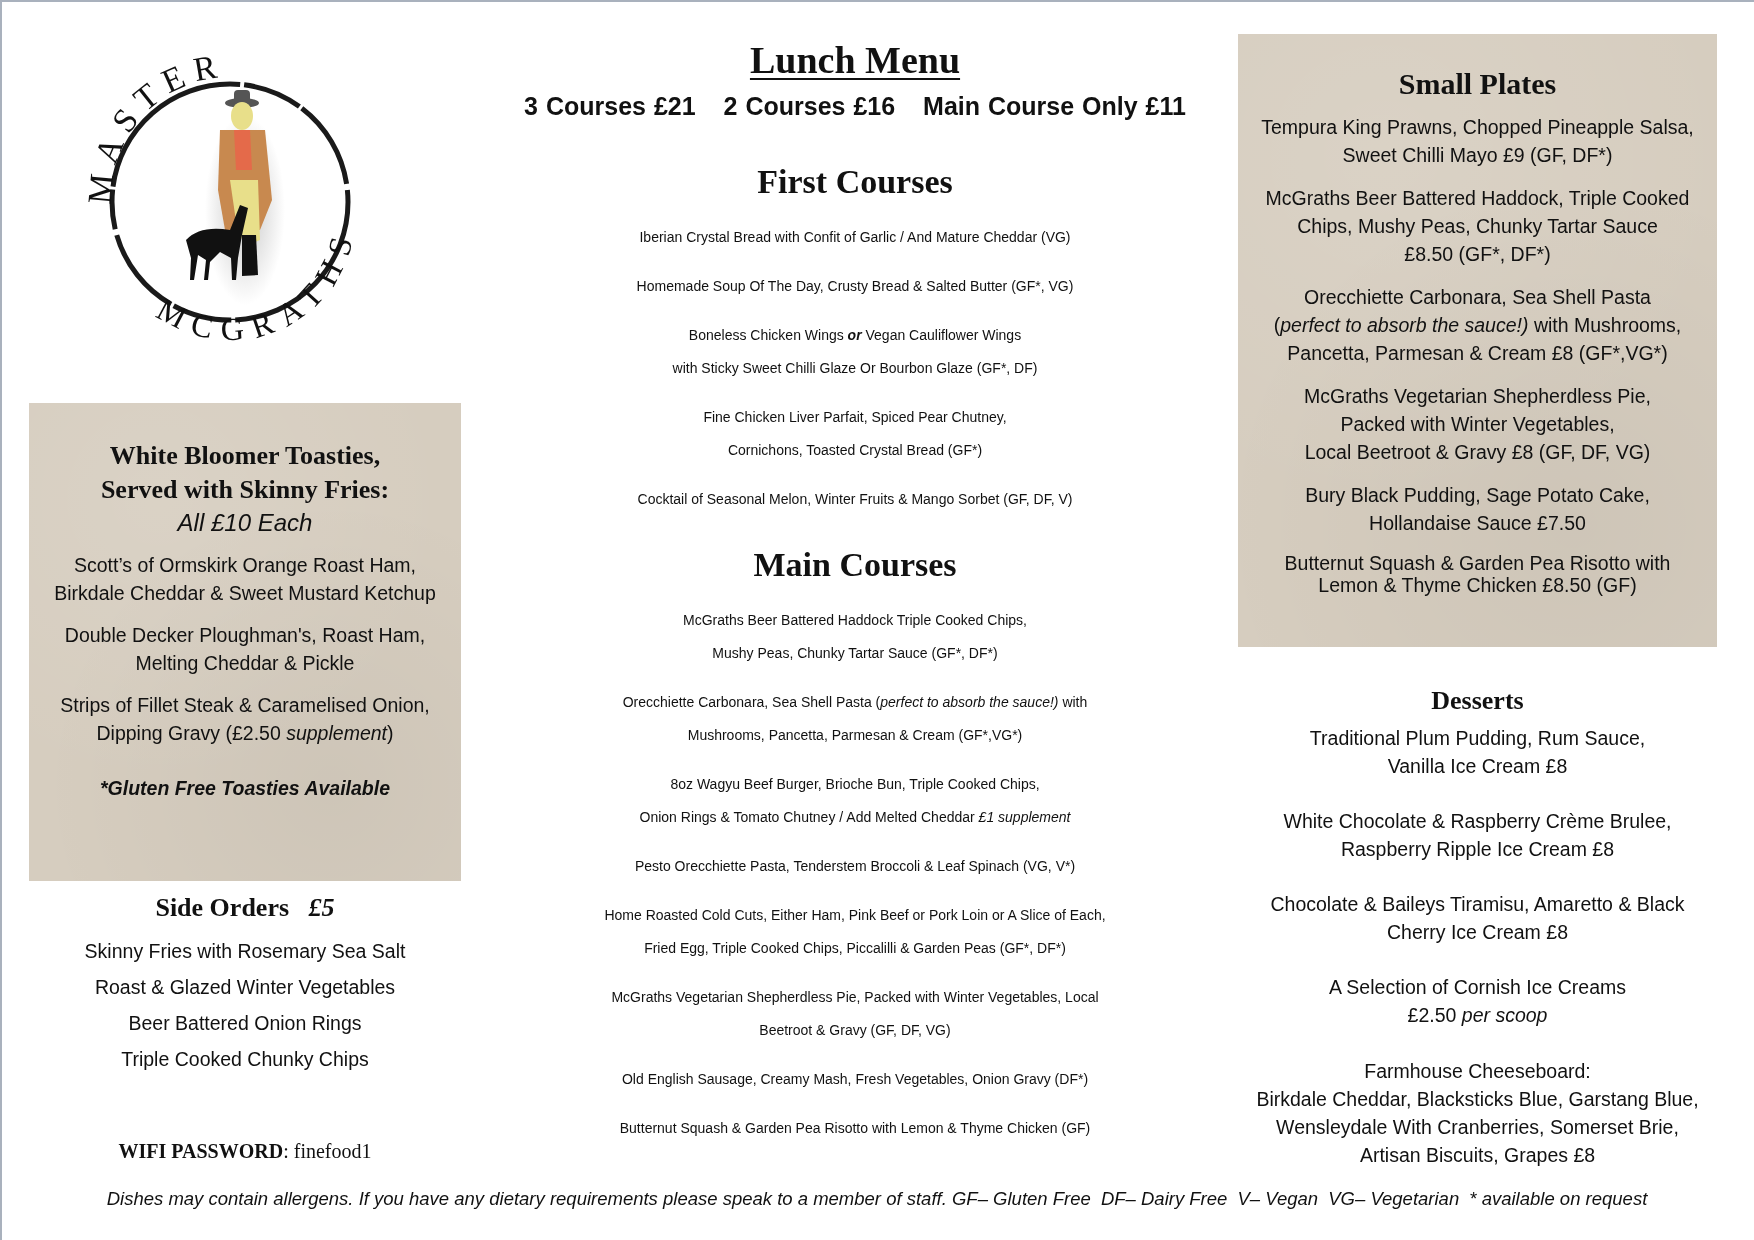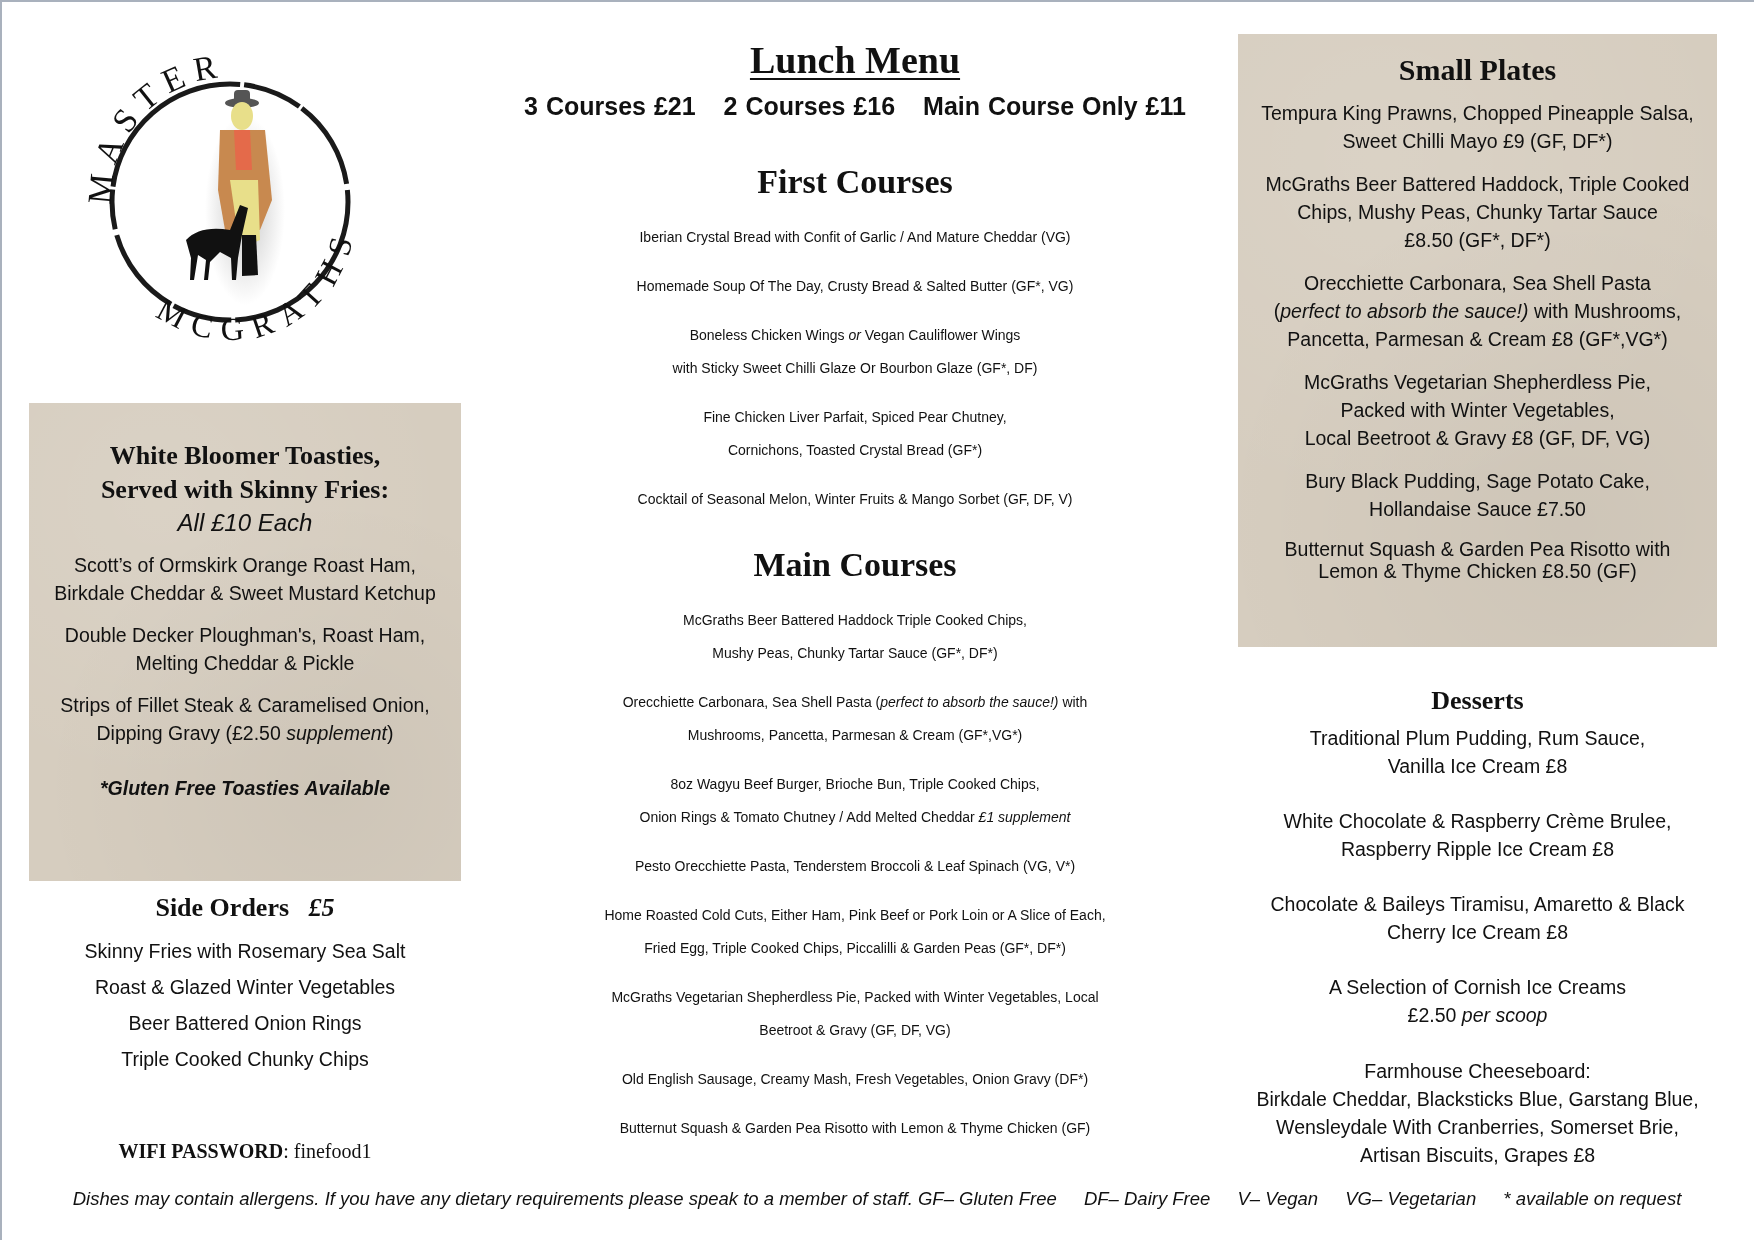--- a/index.html
+++ b/index.html
@@ -14,21 +14,21 @@
   .center { text-align: center; }
   .panel {
     position: absolute; background: #d6cdbf;
     background-image: radial-gradient(circle at 30% 20%, rgba(255,255,255,0.10), transparent 60%),
                       radial-gradient(circle at 70% 80%, rgba(0,0,0,0.04), transparent 60%);
   }
   .item { font-size: 19.5px; line-height: 28px; text-align: center; }
   .item + .item { margin-top: 18px; }
   .sec-title { font-family: "Liberation Serif", "DejaVu Serif", serif; font-weight: bold; text-align: center; }
   em { font-style: italic; }
-  b.em { font-style: italic; font-weight: normal; }
+  b.em { font-style: italic; font-weight: bold; }
 
   
   #logo { left: 60px; top: 30px; width: 340px; height: 340px; }
 
   
   #center { left: 470px; width: 770px; top: 38px; }
   #lunch-title { font-size: 38px; text-decoration: underline; text-decoration-thickness: 2px; text-underline-offset: 5px; font-weight: bold; }
   #pricing { font-size: 25px; font-weight: bold; margin-top: 10px; word-spacing: 1px; }
   #pricing span + span { margin-left: 20px; }
   .center-sec { margin-top: 28px; }
@@ -46,35 +46,35 @@
 
   
   #sides { left: 29px; top: 893px; width: 432px; }
   #sides .sec-title { font-size: 26px; margin-bottom: 14px; }
   #sides .item { font-size: 19.5px; line-height: 28px; }
   #sides .item + .item { margin-top: 8px; }
   #wifi { left: 29px; top: 1140px; width: 432px; text-align: center; font-size: 20px; }
   #wifi .lbl { font-weight: bold; }
 
   
-  #small-plates { left: 1238px; top: 34px; width: 479px; height: 613px; padding-top: 19px; box-sizing: border-box; }
+  #small-plates { left: 1238px; top: 34px; width: 479px; height: 613px; padding-top: 33px; box-sizing: border-box; }
   #small-plates .sec-title { font-size: 30px; margin-bottom: 12px; }
   #small-plates .item { font-size: 19.5px; line-height: 28px; }
   #small-plates .item + .item { margin-top: 15px; }
 
   
   #desserts { left: 1238px; top: 686px; width: 479px; }
   #desserts .sec-title { font-size: 26px; margin-bottom: 8px; }
   #desserts .item { font-size: 19.5px; line-height: 28px; }
   #desserts .item + .item { margin-top: 27px; }
   #desserts .item.cheese { margin-top: 28px; }
 
   
   #footer { left: 0; width: 1754px; top: 1188px; text-align: center; font-style: italic; font-size: 18.5px; }
-  #footer span + span { margin-left: 22px; }
+  #footer span + span { margin-left: 5px; }
 </style>
 </head>
 <body>
 
 <div id="logo" class="abs">
   <svg width="340" height="340" viewBox="0 0 340 340">
     <defs>
       <path id="arcTop" d="M 52 175 A 120 120 0 0 1 230 62"></path>
       <path id="arcBot" d="M 95 285 A 125 125 0 0 0 290 150"></path>
       <radialGradient id="shadow" cx="50%" cy="50%" r="50%">

